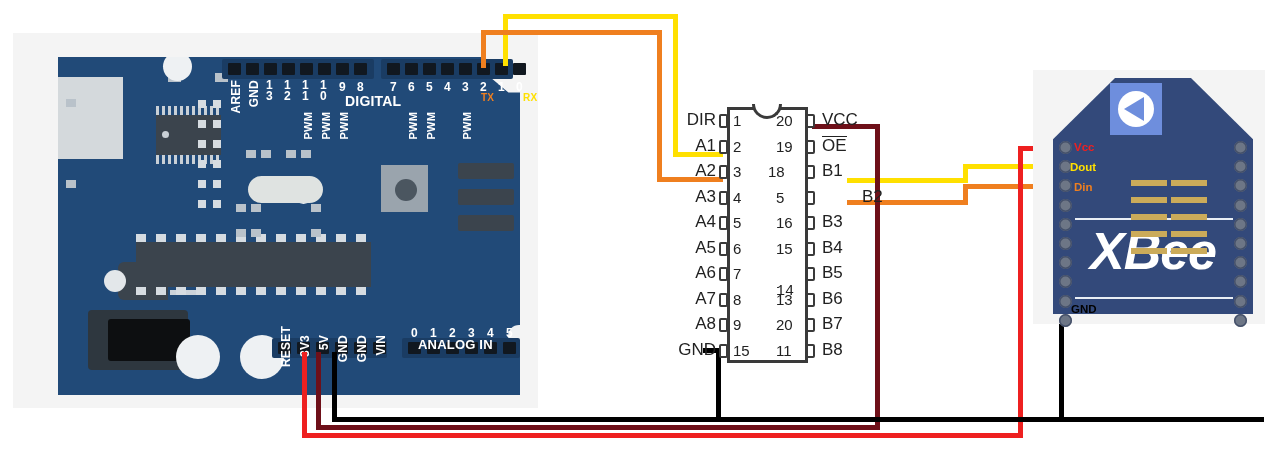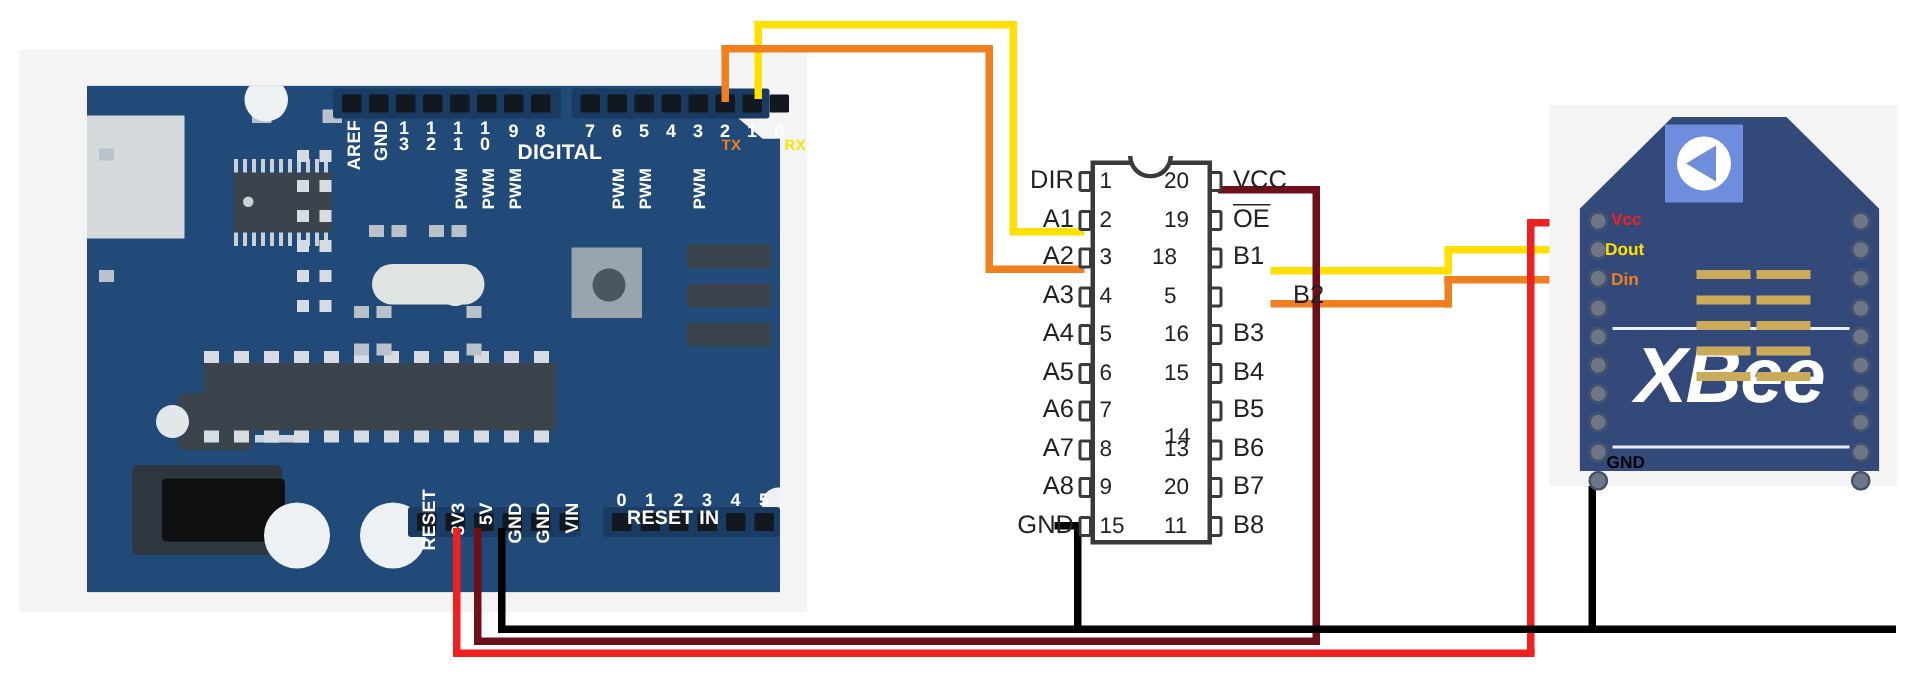--- a/index.html
+++ b/index.html
@@ -187,21 +187,21 @@
       <div class="lbl" style="left: 430px; top: 326px; font-size: 12px;">1</div>
       <div class="pin" style="left: 446px; top: 342px; width: 13px; height: 12px;"></div>
       <div class="lbl" style="left: 449px; top: 326px; font-size: 12px;">2</div>
       <div class="pin" style="left: 465px; top: 342px; width: 13px; height: 12px;"></div>
       <div class="lbl" style="left: 468px; top: 326px; font-size: 12px;">3</div>
       <div class="pin" style="left: 484px; top: 342px; width: 13px; height: 12px;"></div>
       <div class="lbl" style="left: 487px; top: 326px; font-size: 12px;">4</div>
       <div class="pin" style="left: 503px; top: 342px; width: 13px; height: 12px;"></div>
       <div class="lbl" style="left: 506px; top: 326px; font-size: 12px;">5</div>
     </div>
-  <div class="lbl" style="left:418px;top:337px;font-size:13px;">RESET IN</div>
+  <div class="lbl" style="left:418px;top:337px;font-size:13px;">ANALOG IN</div>
 
   <div class="wire" style="left:503px;top:60px;width:5px;height:0px;"></div>
   <div class="wire" style="left:503px;top:14px;width:5px;height:52px;background:#ffe000;"></div>
   <div class="wire" style="left:503px;top:14px;width:175px;height:5px;background:#ffe000;"></div>
   <div class="wire" style="left:673px;top:14px;width:5px;height:140px;background:#ffe000;"></div>
   <div class="wire" style="left:673px;top:152px;width:50px;height:5px;background:#ffe000;"></div>
 
   <div class="wire" style="left:481px;top:30px;width:5px;height:38px;background:#ef7f1f;"></div>
   <div class="wire" style="left:481px;top:30px;width:181px;height:5px;background:#ef7f1f;"></div>
   <div class="wire" style="left:657px;top:30px;width:5px;height:148px;background:#ef7f1f;"></div>

